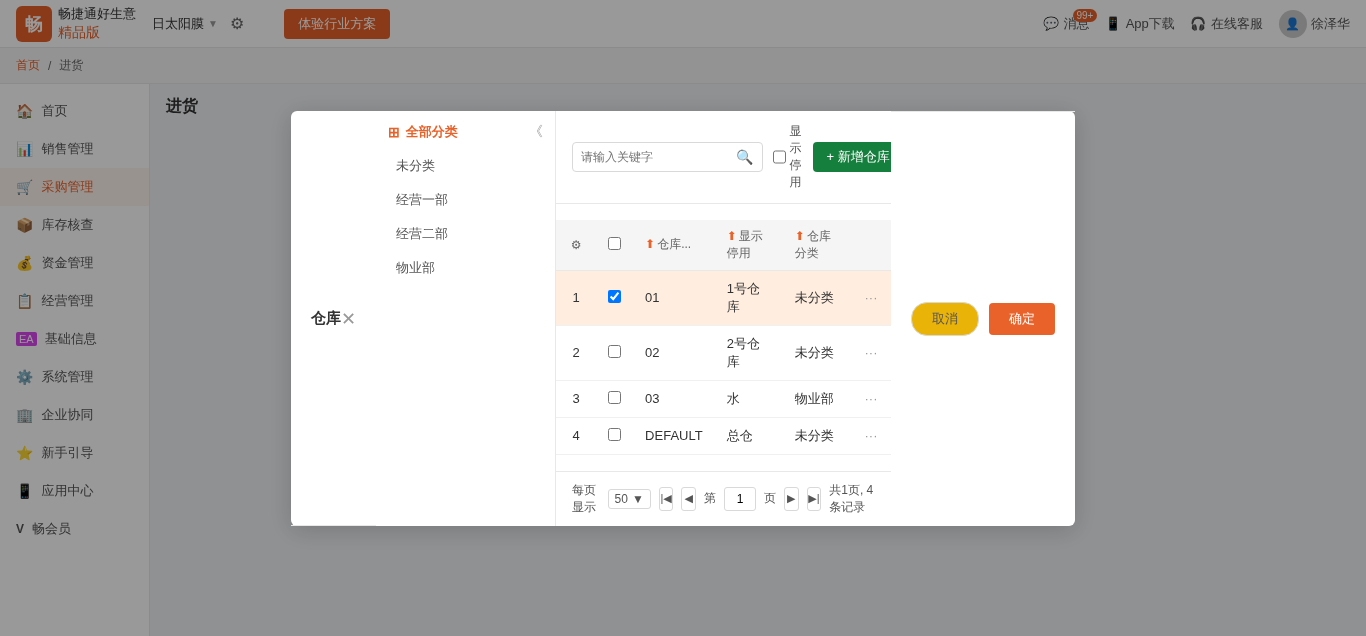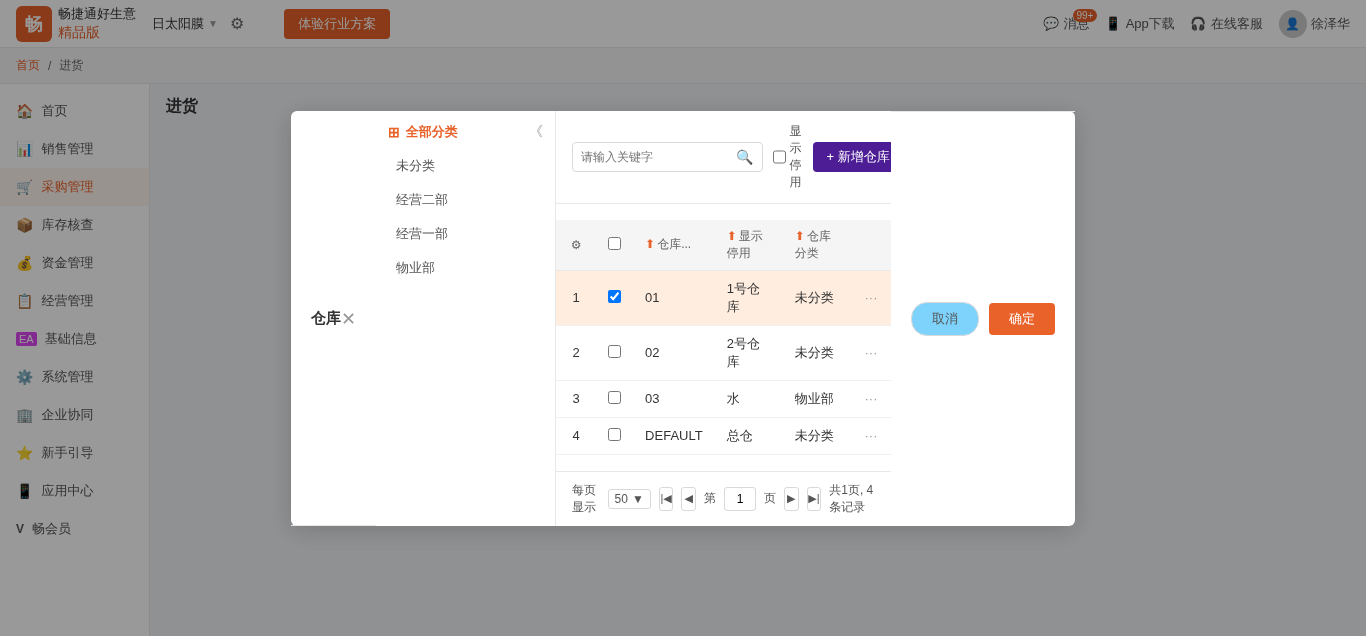--- a/index.html
+++ b/index.html
@@ -145,21 +145,21 @@
       border: 1px solid #d9d9d9; border-radius: 4px;
       padding: 0 8px; height: 30px; flex: 1; max-width: 220px;
     }
     .search-box input {
       border: none; outline: none; font-size: 12px; color: #555; flex: 1; background: transparent;
     }
     .search-icon { color: #bbb; font-size: 14px; cursor: pointer; }
     .show-disabled { display: flex; align-items: center; gap: 4px; color: #555; font-size: 12px; }
     .checkbox { width: 14px; height: 14px; border: 1px solid #d9d9d9; border-radius: 2px; cursor: pointer; }
     .add-btn {
-      background: #4c1d95; color: white; border: none;
+      background: #15803d; color: white; border: none;
       padding: 6px 14px; border-radius: 4px; cursor: pointer; font-size: 13px;
       margin-left: auto; white-space: nowrap;
     }
 
     
     .table-area { flex: 1; overflow: auto; }
     table { width: 100%; border-collapse: collapse; }
     table th {
       background: #f5f5f5; padding: 8px 12px;
       text-align: left; font-size: 12px; color: #666;
@@ -198,21 +198,21 @@
 
     
     .modal-footer {
       display: flex; align-items: center; justify-content: flex-end;
       padding: 12px 20px;
       border-top: 1px solid #e8e8e8;
       gap: 10px;
     }
     .cancel-btn {
       padding: 7px 20px; border: 1px solid #d9d9d9;
-      border-radius: 16px; background: #7dd3fc; cursor: pointer; font-size: 13px; color: #555;
+      border-radius: 16px; background: #eab308; cursor: pointer; font-size: 13px; color: #555;
     }
     .confirm-btn {
       padding: 7px 20px; border: none;
       border-radius: 4px; background: #e8622a; cursor: pointer; font-size: 13px; color: white;
     }
   </style>
 </head>
 <body>
 
 <div class="top-header">
@@ -328,22 +328,22 @@
 
       <div class="category-panel">
         <div class="category-header">
           <div class="category-all">
             <span class="grid-icon">⊞</span>
             <span>全部分类</span>
           </div>
           <span class="collapse-btn">《</span>
         </div>
         <div class="category-item">未分类</div>
+        <div class="category-item">经营一部</div>
         <div class="category-item">经营二部</div>
-        <div class="category-item">经营一部</div>
         <div class="category-item">物业部</div>
       </div>
 
       <div class="content-panel">
 
         <div class="content-toolbar">
           <div class="search-box">
             <input type="text" placeholder="请输入关键字" style="">
             <span class="search-icon">🔍</span>
           </div>

